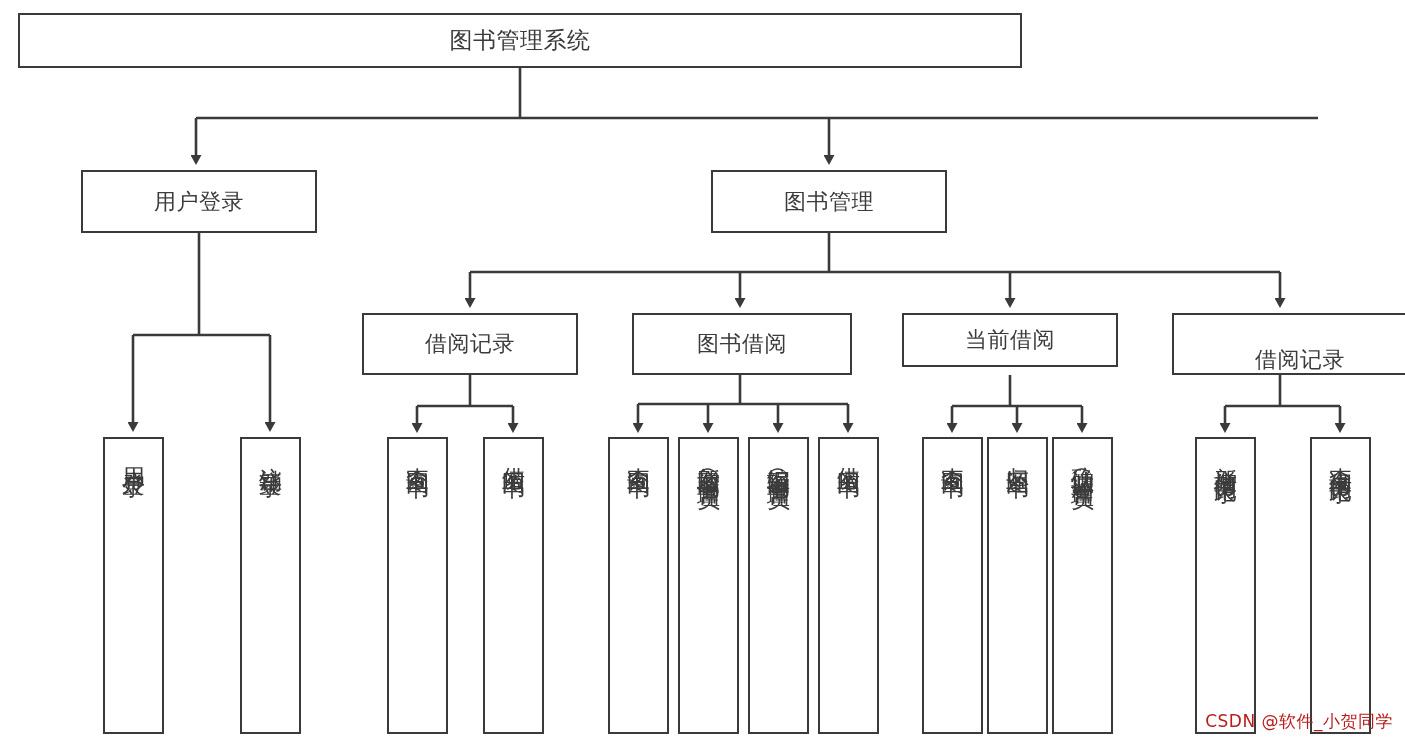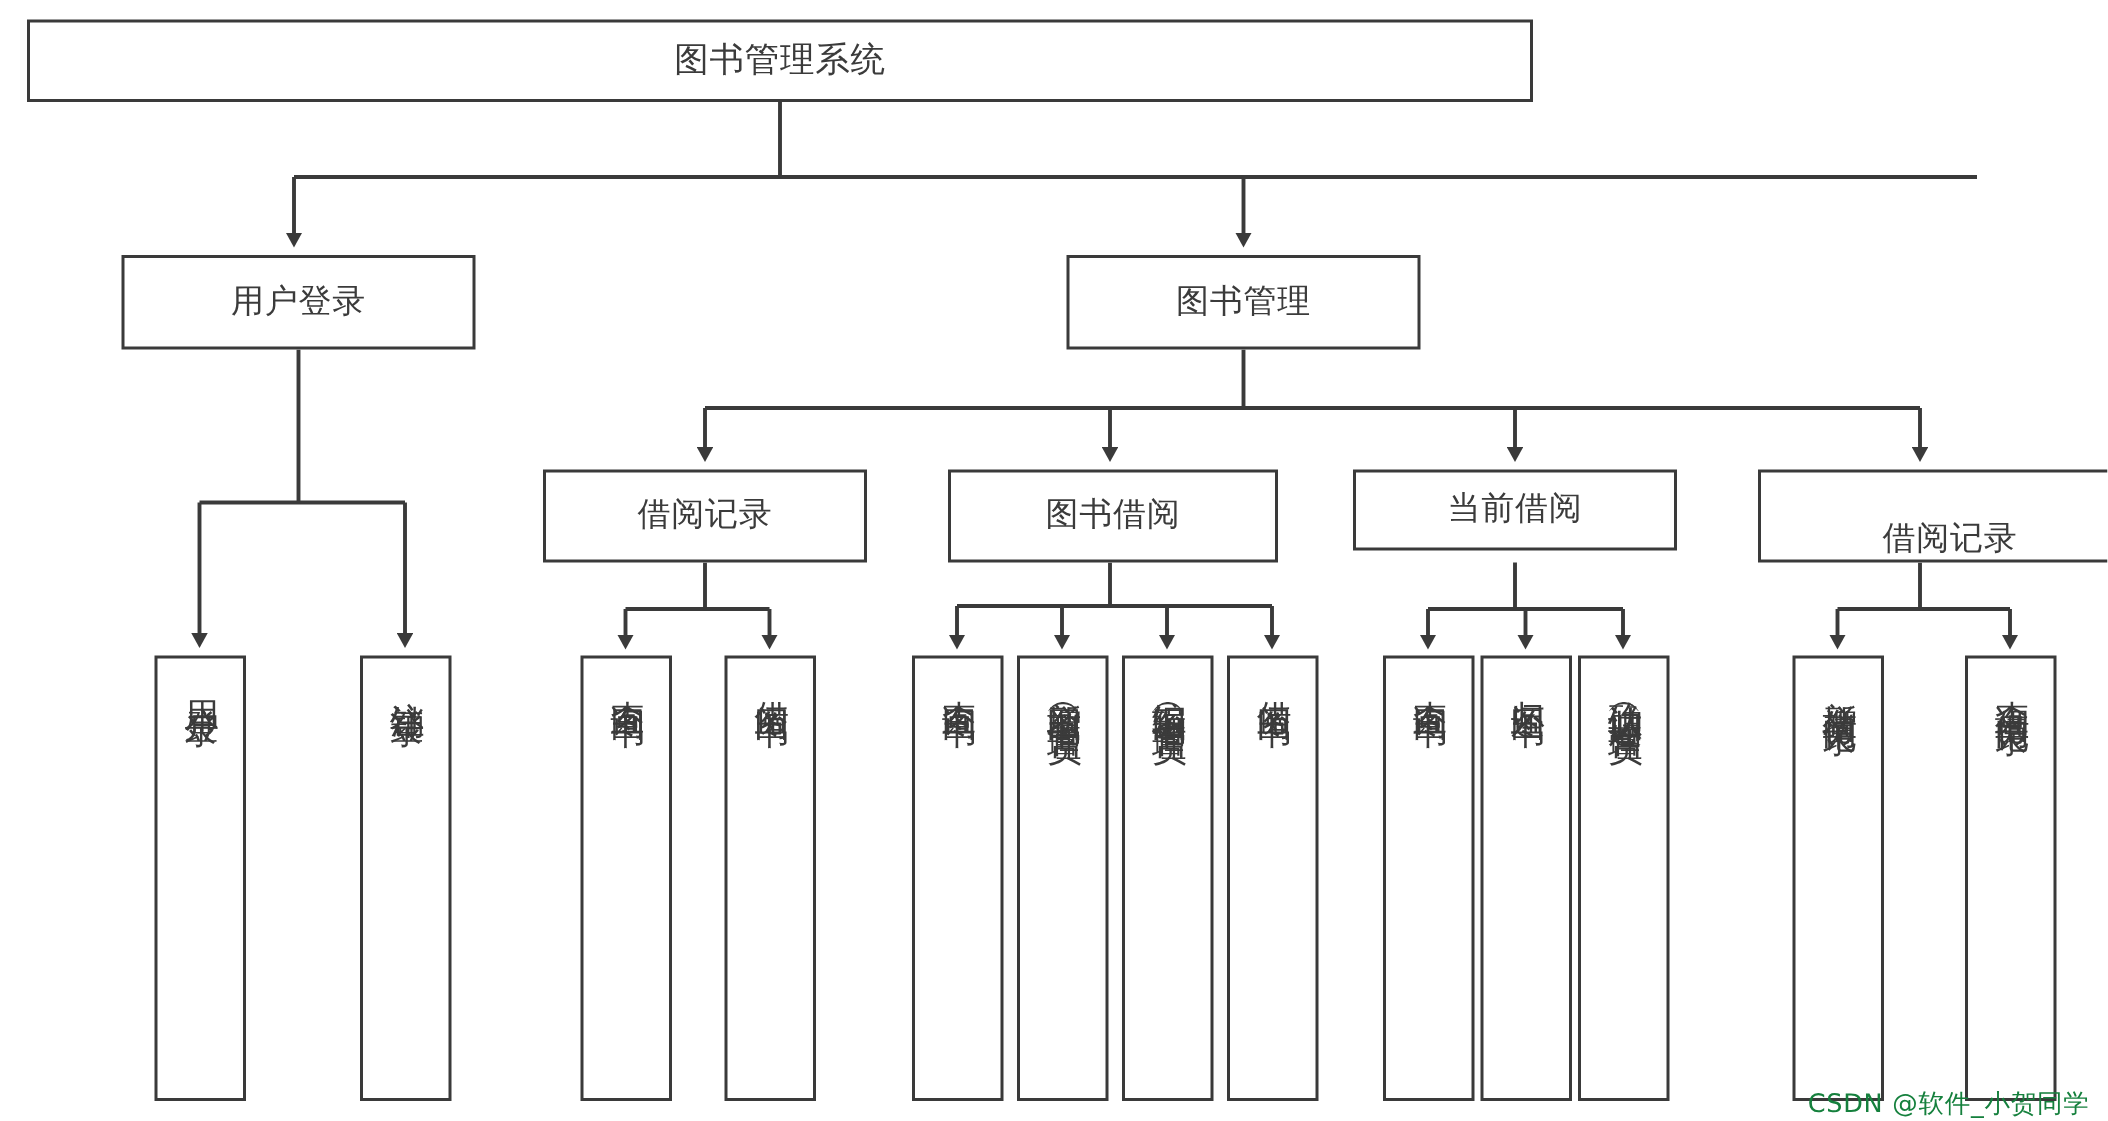--- a/index.html
+++ b/index.html
@@ -55,22 +55,22 @@
     -webkit-writing-mode: vertical-rl;
     font-size: 23px;
     letter-spacing: 3px;
     line-height: 1;
     white-space: nowrap;
   }
   .node.root .label { font-size: 23px; }
   .watermark {
     position: absolute;
     right: 12px;
-    bottom: 0;
-    color: #15803d;
+    bottom: 14px;
+    color: #b91c1c;
     font-size: 17px;
     letter-spacing: 0.5px;
     white-space: nowrap;
     user-select: none;
   }
 </style>
 </head>
 <body>
 
 <div id="canvas">

